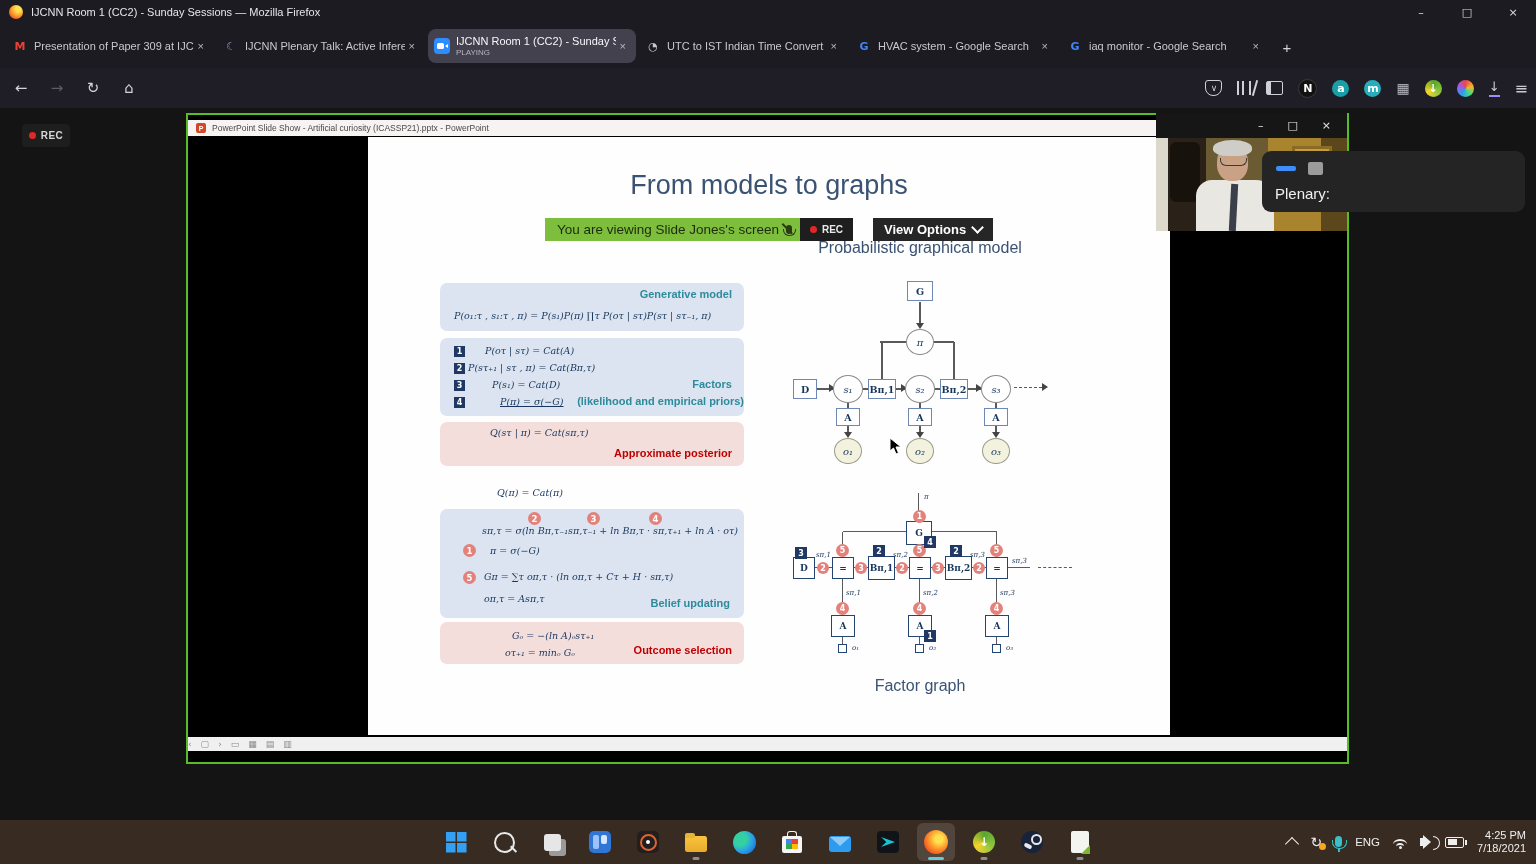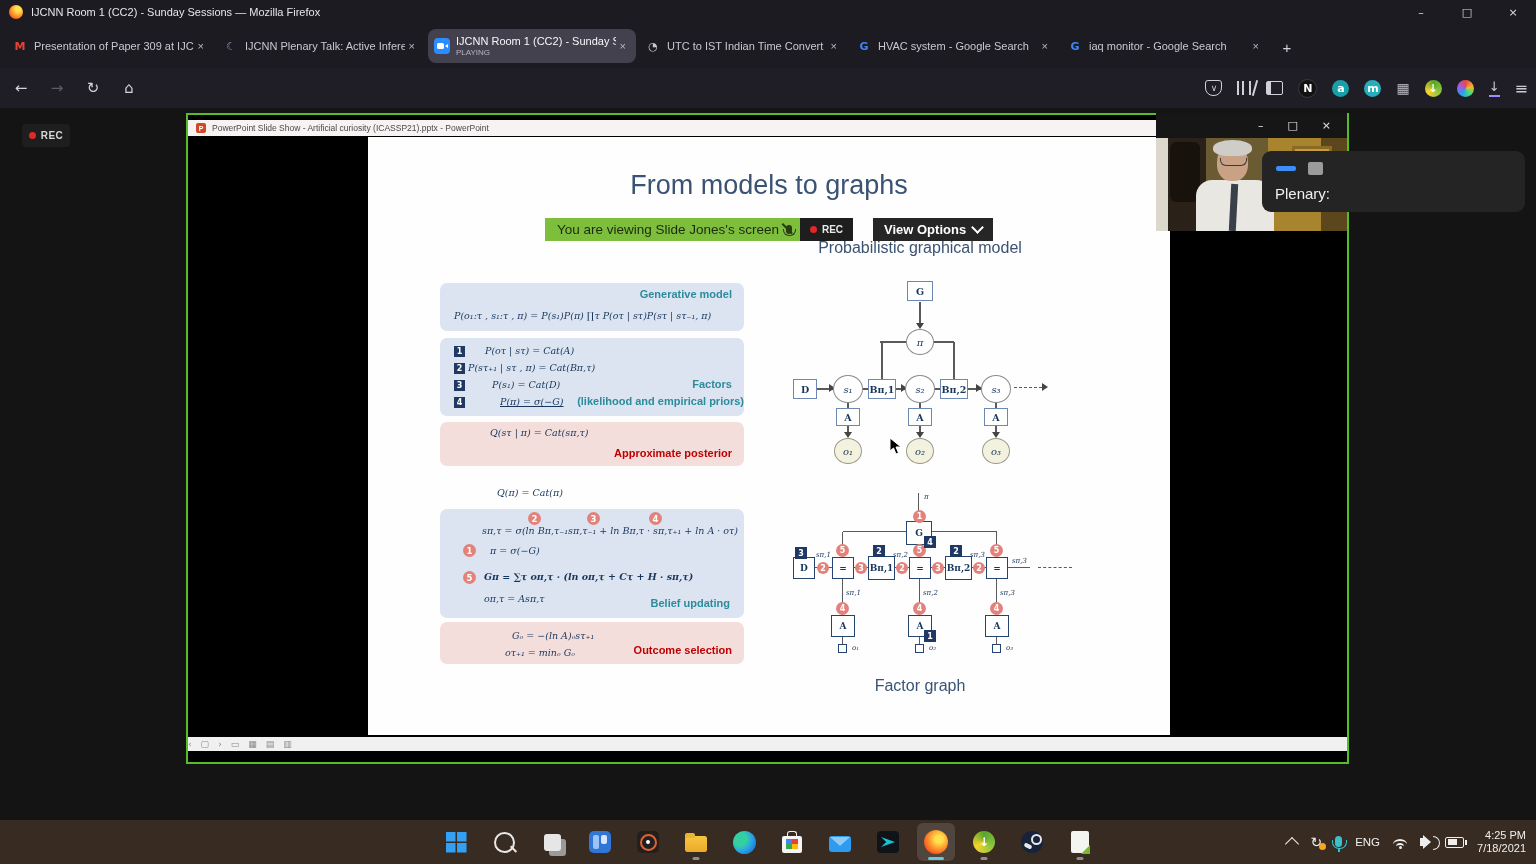--- a/index.html
+++ b/index.html
@@ -320,21 +320,21 @@
 
         <div class="bluebox" style="top:372px;height:109px" id="belief-box">
           <div class="teal" style="right:14px;bottom:9px">Belief updating</div>
         <div class="bmk" style="left: 88px; top: 3px;">2</div>
             <div class="bmk" style="left: 147px; top: 3px;">3</div>
             <div class="bmk" style="left: 209px; top: 3px;">4</div>
             <div class="bmk" style="left: 23px; top: 35px;">1</div>
             <div class="bmk" style="left: 23px; top: 62px;">5</div>
             <div class="eq" style="left: 42px; top: 16px;">sπ,τ = σ(ln Bπ,τ₋₁sπ,τ₋₁ + ln Bπ,τ · sπ,τ₊₁ + ln A · oτ)</div>
             <div class="eq" style="left: 50px; top: 36px;">π = σ(−G)</div>
-            <div class="eq" style="left: 44px; top: 62px; font-weight: bold;">Gπ = ∑τ oπ,τ · (ln oπ,τ + Cτ + H · sπ,τ)</div>
+            <div class="eq" style="left: 44px; top: 62px;">Gπ = ∑τ oπ,τ · (ln oπ,τ + Cτ + H · sπ,τ)</div>
             <div class="eq" style="left: 44px; top: 84px;">oπ,τ = Asπ,τ</div>
           </div>
 
         <div class="pinkbox" style="top:485px;height:42px" id="outcome-box">
           <div class="redl" style="right:12px;bottom:8px">Outcome selection</div>
         <div class="eq" style="left: 72px; top: 8px;">Gₒ = −(ln A)ₒsτ₊₁</div>
             <div class="eq" style="left: 65px; top: 25px;">oτ₊₁ = minₒ Gₒ</div>
           </div>
 
         <div id="pgm">

